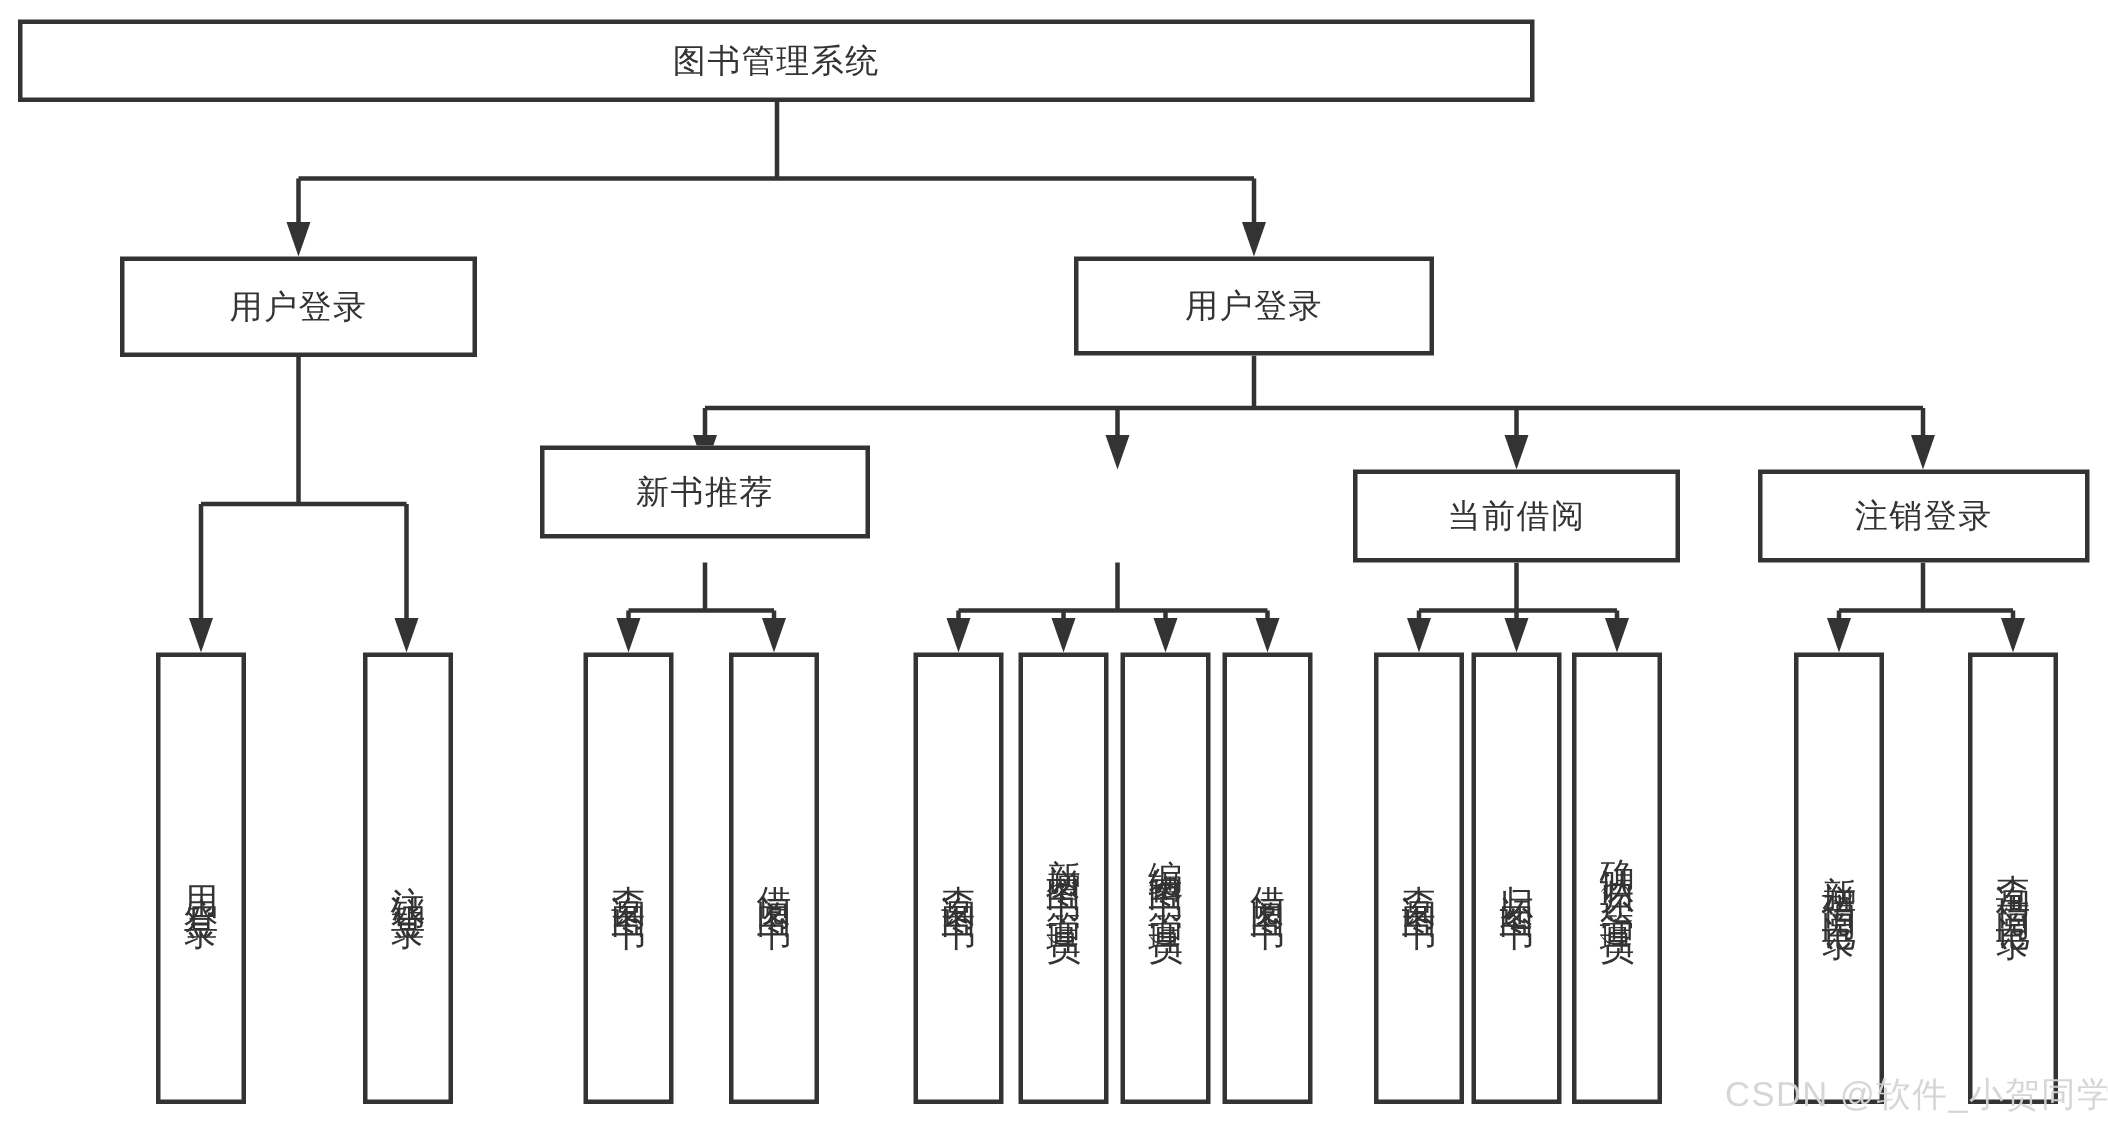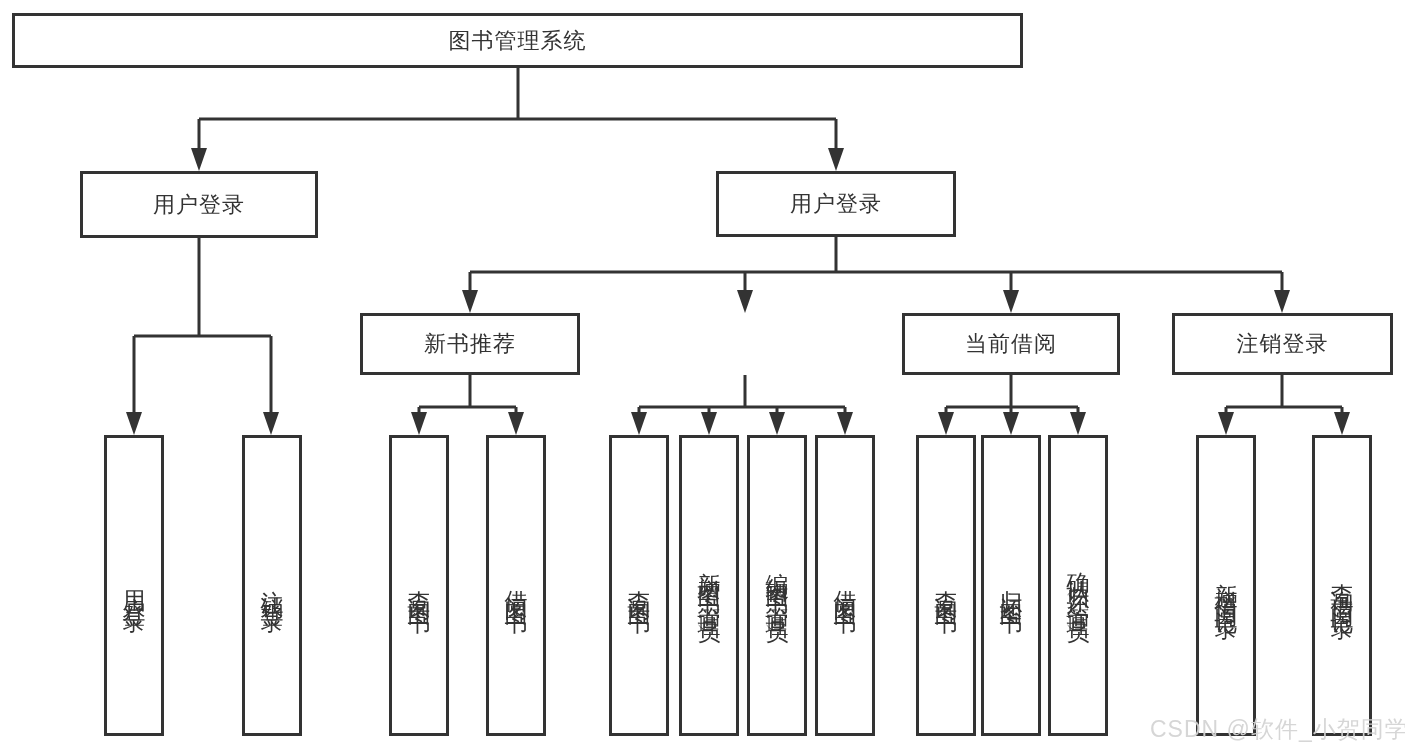--- a/index.html
+++ b/index.html
@@ -102,21 +102,21 @@
       <polygon points="1226,435 1218,412 1234,412"></polygon>
       <polygon points="1342,435 1334,412 1350,412"></polygon>
     </g>
   </svg>
 
   <div class="node" style="left:12px; top:13px; width:1011px; height:55px;">图书管理系统</div>
 
   <div class="node" style="left:80px; top:171px; width:238px; height:67px;">用户登录</div>
   <div class="node" style="left:716px; top:171px; width:240px; height:66px;">用户登录</div>
 
-  <div class="node" style="left:360px; top:313px; width:220px; height:62px;">新书推荐</div>
+  <div class="node" style="left:360px; top:297px; width:220px; height:62px;">新书推荐</div>
   <div class="node" style="left:902px; top:313px; width:218px; height:62px;">当前借阅</div>
   <div class="node" style="left:1172px; top:313px; width:221px; height:62px;">注销登录</div>
 
   <div class="leaf" style="left:104px; top:435px; width:60px; height:301px;">
     <span class="vtext">用户登录</span>
   </div>
   <div class="leaf" style="left:242px; top:435px; width:60px; height:301px;">
     <span class="vtext">注销登录</span>
   </div>
 

